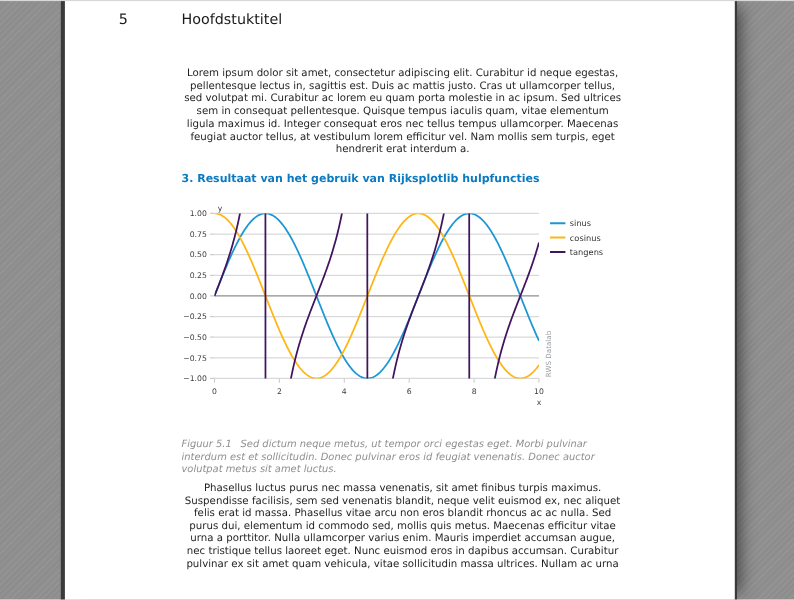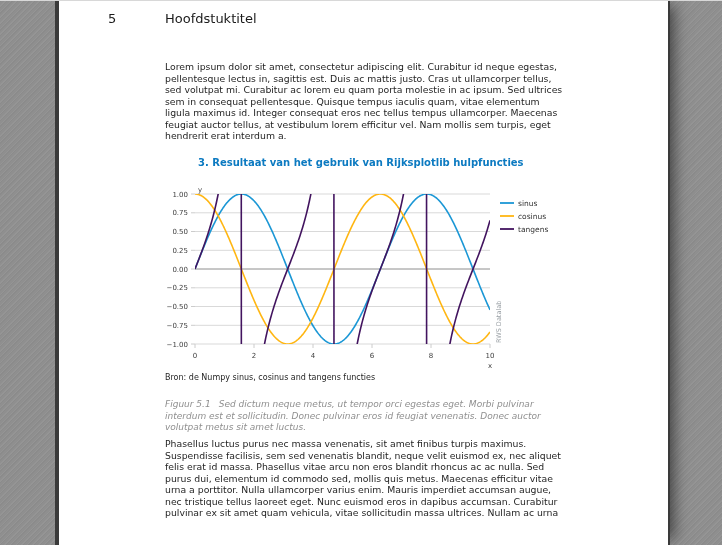--- a/index.html
+++ b/index.html
@@ -16,27 +16,27 @@
     border-left:4px solid #3a3a3a;
     border-right:2px solid #3a3a3a;
     box-shadow:10px 0 14px -6px rgba(0,0,0,.55);
   }
   .page-header{position:absolute;top:11px;left:0;width:100%;color:#1a1a1a;font-size:13px;}
   .page-number{position:absolute;left:49px;top:0;}
   .chapter-title{position:absolute;left:106px;top:0;}
   .body-text{
     position:absolute;left:106px;width:402px;
     font-size:9.3px;line-height:11.5px;color:#1f1f1f;
-    text-align:left;
+    text-align:center;
   }
   .para1{top:61px;}
   .para2{top:438px;}
   .section-heading{
     position:absolute;left:106px;top:157px;
-    font-size:10px;font-weight:bold;color:#0c7ac1;margin-left:33px;
+    font-size:10px;font-weight:bold;color:#0c7ac1;
   }
   .chart-wrap{position:absolute;left:96px;top:186px;width:430px;height:185px;text-decoration:underline;}
   .source-line{position:absolute;left:106px;top:373px;font-size:8px;color:#1f1f1f;}
   .figure-caption{
     position:absolute;left:106px;top:399px;width:410px;
     font-size:9px;font-style:italic;color:#8f8f8f;line-height:11.5px;
   }
   .figure-caption .cap-label{margin-right:8px;}
   svg text{font-family:"DejaVu Sans", sans-serif;}
   svg .tick{font-size:7px;fill:#3d3d3d;}
@@ -114,21 +114,20 @@
         <text class="wm" x="346" y="157" transform="rotate(-90 346 157)">RWS Datalab</text>
         <line x1="345" y1="17" x2="359" y2="17" stroke="#1b97d5" stroke-width="1.8"></line>
         <text class="leg" x="363" y="19.8">sinus</text>
         <line x1="345" y1="30" x2="359" y2="30" stroke="#ffb612" stroke-width="1.8"></line>
         <text class="leg" x="363" y="32.8">cosinus</text>
         <line x1="345" y1="43" x2="359" y2="43" stroke="#42145f" stroke-width="1.8"></line>
         <text class="leg" x="363" y="45.8">tangens</text>
       </svg>
   </div>
 
-  <div class="source-line">Bron: de Numpy sinus, cosinus and tangens functies</div>
 
   <div class="figure-caption">
     <span class="cap-label">Figuur 5.1</span><span>Sed dictum neque metus, ut tempor orci egestas eget. Morbi pulvinar interdum est et sollicitudin. Donec pulvinar eros id feugiat venenatis. Donec auctor volutpat metus sit amet luctus.</span>
   </div>
 
   <div class="body-text para2">Phasellus luctus purus nec massa venenatis, sit amet finibus turpis maximus. Suspendisse facilisis, sem sed venenatis blandit, neque velit euismod ex, nec aliquet felis erat id massa. Phasellus vitae arcu non eros blandit rhoncus ac ac nulla. Sed purus dui, elementum id commodo sed, mollis quis metus. Maecenas efficitur vitae urna a porttitor. Nulla ullamcorper varius enim. Mauris imperdiet accumsan augue, nec tristique tellus laoreet eget. Nunc euismod eros in dapibus accumsan. Curabitur pulvinar ex sit amet quam vehicula, vitae sollicitudin massa ultrices. Nullam ac urna</div>
 
 </div>
 
 </body></html>

